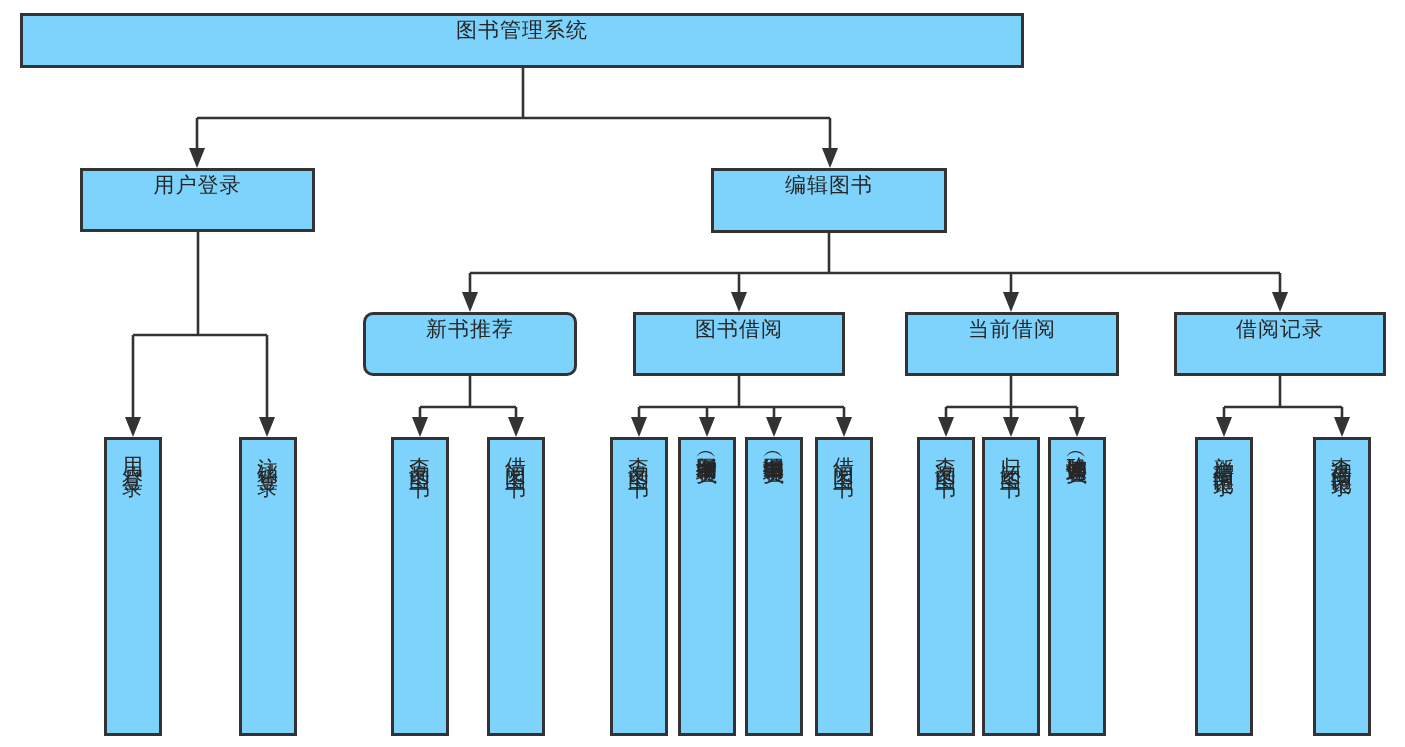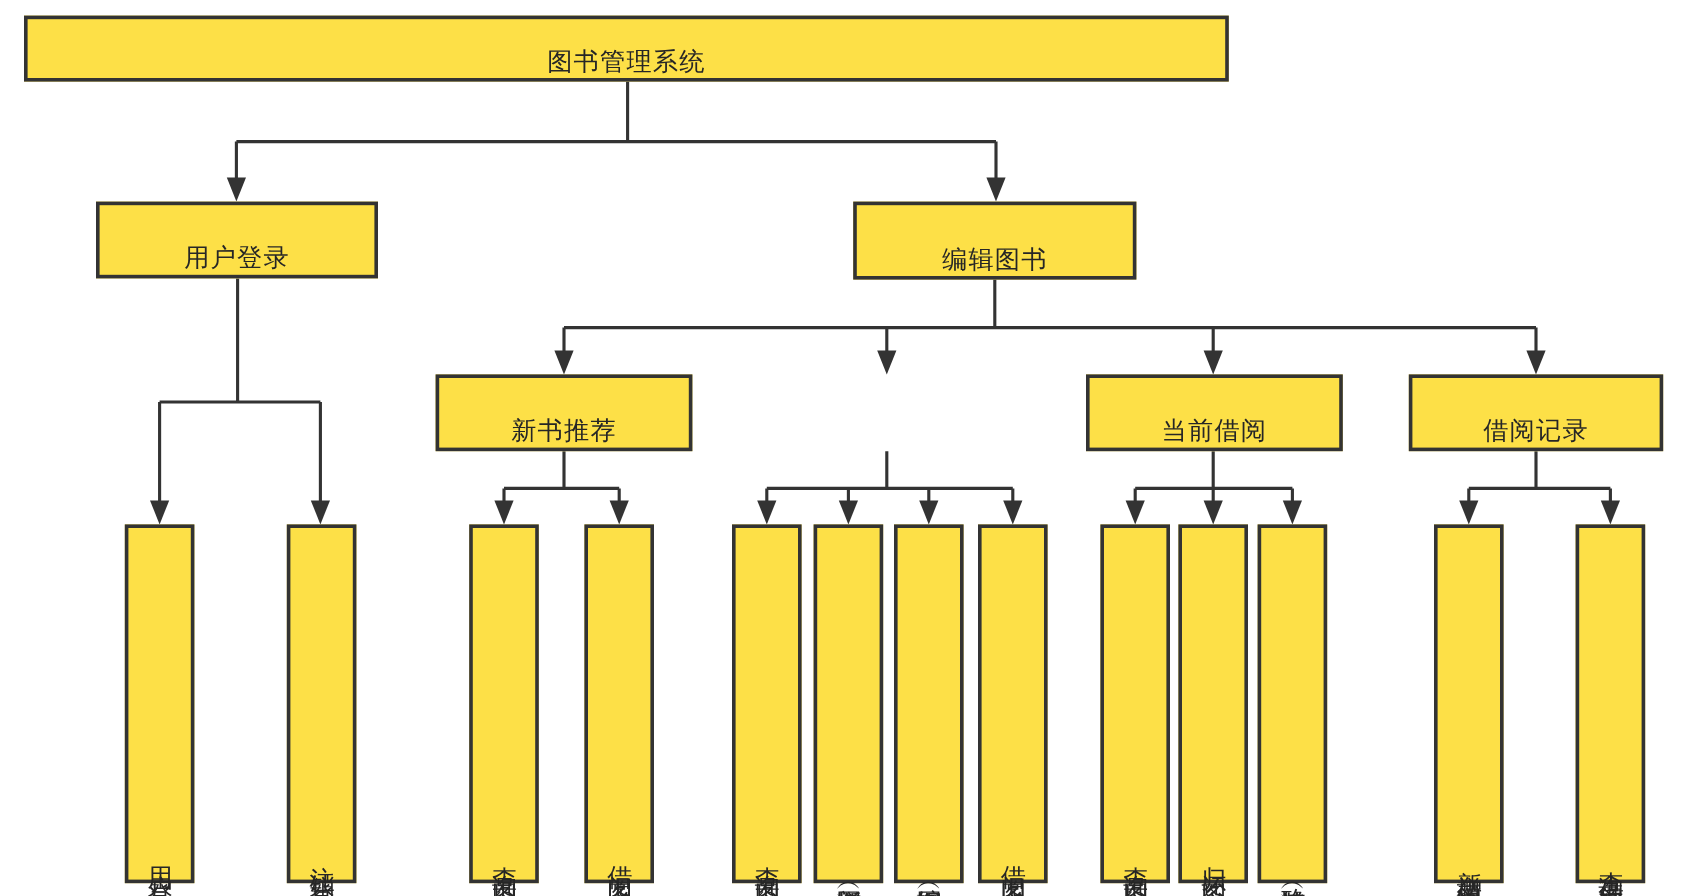--- a/index.html
+++ b/index.html
@@ -13,23 +13,23 @@
   }
   #connectors {
     position: absolute;
     left: 0; top: 0;
     width: 1405px; height: 747px;
   }
   .box {
     position: absolute;
     box-sizing: border-box;
     border: 3px solid #333333;
-    background: #fde047;
+    background: #7dd3fc;
     display: flex;
-    align-items: flex-end;
+    align-items: flex-start;
     justify-content: center;
     color: #262626;
     font-size: 21px;
     letter-spacing: 1px;
     text-align: center;
   }
   .vbox .vtext {
     writing-mode: vertical-rl;
     text-orientation: mixed;
     letter-spacing: 7px;
@@ -96,22 +96,25 @@
     <span>图书管理系统</span>
   </div>
 
   <div class="box" style="left:80px; top:168px; width:235px; height:64px;">
     <span>用户登录</span>
   </div>
   <div class="box" style="left:711px; top:168px; width:236px; height:65px;">
     <span>编辑图书</span>
   </div>
 
-  <div class="box" style="left:363px; top:312px; width:214px; height:64px;">
+  <div class="box" style="left:363px; top:312px; width:214px; height:64px;border-radius:10px;">
     <span>新书推荐</span>
+  </div>
+  <div class="box" style="left:633px; top:312px; width:212px; height:64px;">
+    <span>图书借阅</span>
   </div>
   <div class="box" style="left:905px; top:312px; width:214px; height:64px;">
     <span>当前借阅</span>
   </div>
   <div class="box" style="left:1174px; top:312px; width:212px; height:64px;">
     <span>借阅记录</span>
   </div>
 
   <div class="box vbox" style="left:104px; top:437px; width:58px; height:299px;">
     <span class="vtext">用户登录</span>

